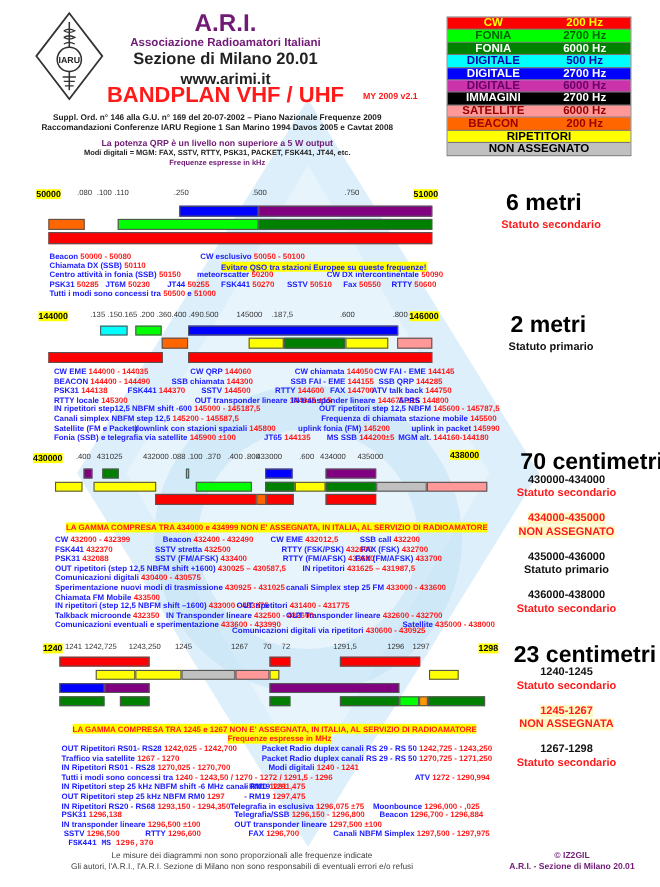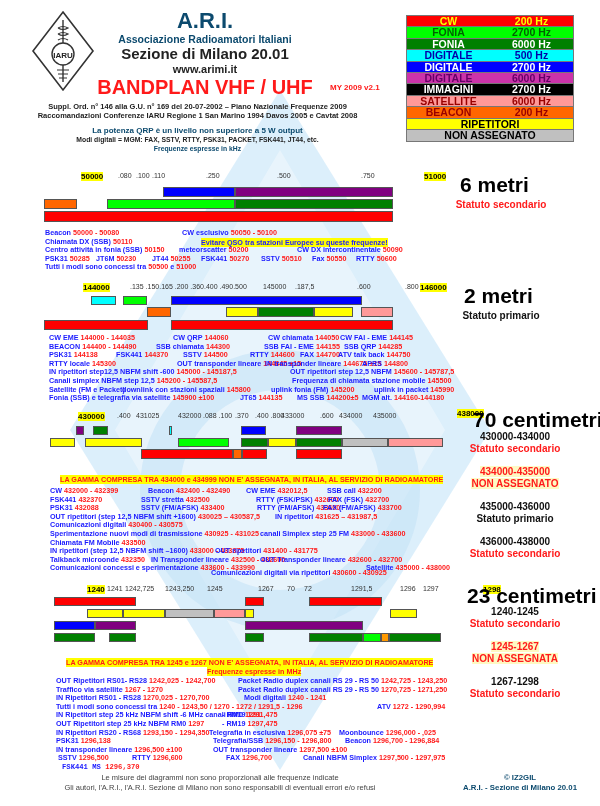--- a/index.html
+++ b/index.html
@@ -2,28 +2,28 @@
 <html><head>
 <meta charset="utf-8">
 <style>
   * { box-sizing: border-box; margin: 0; padding: 0; }
   html, body { width: 600px; height: 806px; background: #ffffff; overflow: hidden; }
   body { position: relative; font-family: "Liberation Sans", sans-serif; font-weight: bold; color: #000; }
   .abs { position: absolute; }
   .wm { position: absolute; left: 70px; top: 90px; width: 420px; height: 680px; pointer-events: none; }
   .logo { position: absolute; left: 30px; top: 10px; width: 66px; height: 82px; }
   .c { text-align: center; }
-  .blue { color: #0c4a6e; }
+  .blue { color: #701a75; }
   .red { color: #ff1a1a; }
   .hl { background: #fef9c3; }
   .legend { position: absolute; left: 406px; top: 15px; width: 168px; border: 1px solid #777; }
   .legend .row { display: flex; height: 11.4px; font-size: 10.5px; line-height: 11.4px; border-bottom: 1px solid #777; }
   .legend .row:last-child { border-bottom: none; }
   .legend .row span { flex: 1; text-align: center; }
-  .tick { position: absolute; font-size: 7px; font-weight: normal; color: #333; white-space: nowrap; margin-left: 48px; }
+  .tick { position: absolute; font-size: 7px; font-weight: normal; color: #333; white-space: nowrap; }
   .tick.edge { font-weight: bold; color: #000; background: #ffff00; font-size: 8px; }
   .bar { position: absolute; border: 1px solid #555; }
   .info { position: absolute; font-size: 7.2px; line-height: 8.6px; white-space: nowrap; color: #1a1aff; }
   .info .v { color: #ff1a1a; }
   .band-title { position: absolute; font-size: 21px; font-weight: bold; color: #000; white-space: nowrap; }
   .status { position: absolute; font-size: 10px; text-align: center; white-space: nowrap; }
   .warn { position: absolute; font-size: 7.2px; color: #ff1a1a; background: #ffff00; white-space: nowrap; }
 </style>
 </head>
 <body>
@@ -39,21 +39,21 @@
   <line x1="33" y1="10" x2="33" y2="72" stroke="#333" stroke-width="1.4"></line>
   <path d="M28 18 q5 -3 10 0 q-5 3 -10 0 M28 24 q5 -3 10 0 q-5 3 -10 0 M28 30 q5 -3 10 0" stroke="#333" fill="none" stroke-width="1.2"></path>
   <circle cx="33" cy="44" r="11" fill="#fff" stroke="#333" stroke-width="1.4"></circle>
   <text x="33" y="47.5" font-size="8" font-family="Liberation Sans, sans-serif" font-weight="bold" text-anchor="middle" fill="#222">IARU</text>
   <path d="M27 60 h12 M28 64 h10 M29 68 h8" stroke="#333" stroke-width="1.2"></path>
 </svg>
 
 <div class="abs c blue" style="left:100px;top:8px;width:210px;font-size:22px;">A.R.I.</div>
 <div class="abs c blue" style="left:80px;top:33px;width:250px;font-size:10.5px;">Associazione Radioamatori Italiani</div>
 <div class="abs c" style="left:80px;top:45px;width:250px;font-size:15px;color:#222;">Sezione di Milano 20.01</div>
-<div class="abs c" style="left:80px;top:63px;width:250px;font-size:11px;color:#222;">www.arimi.it</div>
+<div class="abs c" style="left:80px;top:63px;width:250px;font-size:14px;color:#222;">www.arimi.it</div>
 <div class="abs c red" style="left:70px;top:76px;width:270px;font-size:20px;">BANDPLAN VHF / UHF</div>
 <div class="abs red" style="left:330px;top:83px;font-size:8px;">MY 2009  v2.1</div>
 <div class="abs c" style="left:0;top:102px;width:395px;font-size:7.5px;color:#222;white-space:nowrap;">Suppl. Ord. n° 146 alla G.U. n° 169 del 20-07-2002  –  Piano Nazionale Frequenze 2009</div>
 <div class="abs c" style="left:0;top:111px;width:395px;font-size:7.5px;color:#222;white-space:nowrap;">Raccomandazioni Conferenze   IARU Regione 1   San Marino 1994 Davos 2005 e Cavtat 2008</div>
 <div class="abs c blue" style="left:0;top:126px;width:395px;font-size:8px;">La  potenza QRP è  un livello non superiore  a 5 W output</div>
 <div class="abs c" style="left:0;top:136px;width:395px;font-size:6.8px;color:#222;">Modi digitali = MGM: FAX, SSTV, RTTY, PSK31, PACKET, FSK441, JT44, etc.</div>
 <div class="abs c blue" style="left:0;top:145px;width:395px;font-size:6.8px;">Frequenze espresse in kHz</div>
 
 <div class="legend" id="legend">
     <div class="row" style="background: rgb(255, 0, 0); color: rgb(255, 255, 0);">
@@ -248,21 +248,21 @@
       <div class="info" style="left: 50px; top: 521.4px;"><span>Comunicazioni digitali </span><span class="v">430400 - 430575</span></div>
       <div class="info" style="left: 211px; top: 521.4px; margin-top: 48px;"><span>Comunicazioni digitali via ripetitori </span><span class="v">430600 - 430925</span></div>
       <div class="info" style="left: 50px; top: 530px;"><span>Sperimentazione nuovi modi di trasmissione </span><span class="v">430925 - 431025</span></div>
       <div class="info" style="left: 260px; top: 530px;"><span>canali Simplex step 25 FM  </span><span class="v">433000 - 433600</span></div>
       <div class="info" style="left: 50px; top: 538.6px;"><span>Chiamata FM Mobile </span><span class="v">433500</span></div>
       <div class="info" style="left: 50px; top: 547.2px;"><span>IN ripetitori (step 12,5 NBFM shift –1600)  </span><span class="v">433000 - 433375</span></div>
       <div class="info" style="left: 215px; top: 547.2px;"><span>OUT ripetitori </span><span class="v">431400 - 431775</span></div>
       <div class="info" style="left: 50px; top: 555.8px;"><span>Talkback microonde   </span><span class="v">432350</span></div>
       <div class="info" style="left: 151px; top: 555.8px;"><span>IN Transponder lineare </span><span class="v">432500 - 432600</span></div>
       <div class="info" style="left: 260px; top: 555.8px;"><span>OUT Transponder lineare </span><span class="v">432600 - 432700</span></div>
-      <div class="info" style="left: 50px; top: 564.4px;"><span>Comunicazioni concessi e sperimentazione  </span><span class="v">433600 - 433990</span></div>
+      <div class="info" style="left: 50px; top: 564.4px;"><span>Comunicazioni eventuali e sperimentazione  </span><span class="v">433600 - 433990</span></div>
       <div class="info" style="left: 366px; top: 564.4px;"><span>Satellite  </span><span class="v">435000 - 438000</span></div>
     </div>
 
   <div class="band-title" style="left:473px;top:408px;">70 centimetri</div>
   <div id="cm70-status">
       <div class="status" style="left: 430px; width: 170px; top: 431px; color: rgb(17, 17, 17);">430000-434000</div>
       <div class="status" style="left: 430px; width: 170px; top: 443px; color: rgb(255, 26, 26);">Statuto secondario</div>
       <div class="status" style="left: 430px; width: 170px; top: 466px;"><span class="hl" style="color: rgb(255, 26, 26);">434000-435000</span></div>
       <div class="status" style="left: 430px; width: 170px; top: 478px;"><span class="hl" style="color: rgb(255, 26, 26);">NON ASSEGNATO</span></div>
       <div class="status" style="left: 430px; width: 170px; top: 501px; color: rgb(17, 17, 17);">435000-436000</div>

